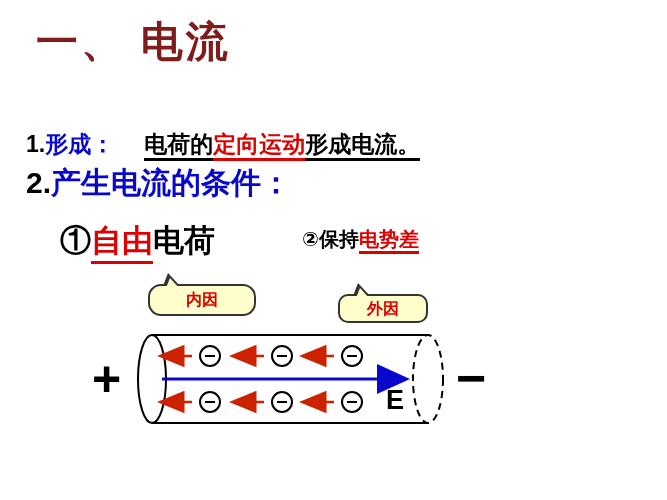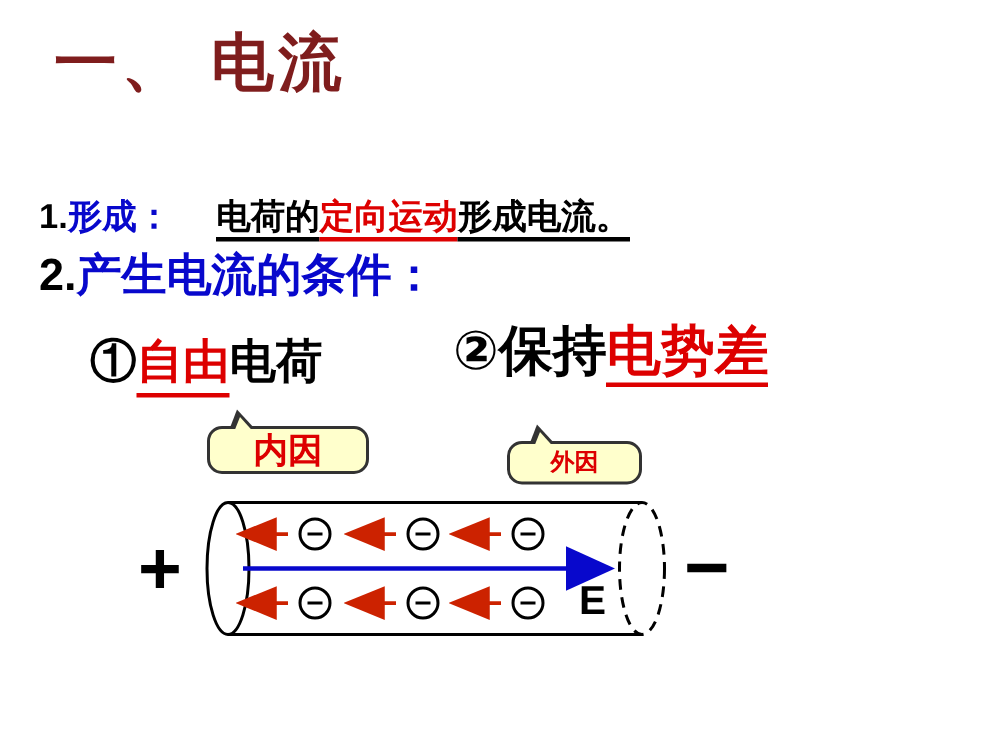--- a/index.html
+++ b/index.html
@@ -6,41 +6,41 @@
   body{
     width:667px;height:500px;position:relative;overflow:hidden;background:#ffffff;
     font-family:"Liberation Sans","DejaVu Sans",sans-serif;
   }
   .abs{position:absolute;}
   .title{left:36px;top:14px;font-size:42px;font-weight:bold;color:#7f1d1d;letter-spacing:3px;white-space:nowrap;}
   .line{font-weight:bold;white-space:nowrap;}
   .line1{left:26px;top:98px;font-size:23px;margin-top:31px;}
   .line2{left:26px;top:163px;font-size:30px;}
   .cond1{left:60px;top:220px;font-size:31px;font-family:Liberation Mono, monospace;}
-  .cond2{left:302px;top:210px;font-size:36px;}
+  .cond2{left:302px;top:226px;font-size:20px;}
   .blue{color:#0808cc;}
   .red{color:#dd0000;}
   .black{color:#000;}
   .u{border-bottom:3px solid currentColor;padding-bottom:1px;}
   .gap{display:inline-block;width:30px;}
   .callout{
     position:absolute;background:#ffffcc;border:2px solid #333;border-radius:10px;
     color:#dd0000;font-weight:bold;text-align:center;
   }
   .callout .tail1{
     position:absolute;top:-13px;left:13px;width:0;height:0;
     border-left:5px solid transparent;border-right:12px solid transparent;
     border-bottom:13px solid #333;
   }
   .callout .tail2{
     position:absolute;top:-8px;left:16px;width:0;height:0;
     border-left:4px solid transparent;border-right:9px solid transparent;
     border-bottom:10px solid #ffffcc;
   }
-  .callout1{left:138px;top:284px;width:104px;height:28px;font-size:23px;line-height:28px;}
+  .callout1{left:148px;top:284px;width:104px;height:28px;font-size:16px;line-height:28px;border-radius:13px;}
   .callout2{left:338px;top:294px;width:86px;height:25px;font-size:16px;line-height:25px;}
 </style>
 </head>
 <body>
 
 <div class="abs title">一、 电流</div>
 
 <div class="abs line line1"><span class="black">1.</span><span class="blue">形成：</span><span class="gap"></span><span class="black u">电荷的</span><span class="red u">定向运动</span><span class="black u">形成电流。</span></div>
 
 <div class="abs line line2"><span class="black">2.</span><span class="blue">产生电流的条件：</span></div>

